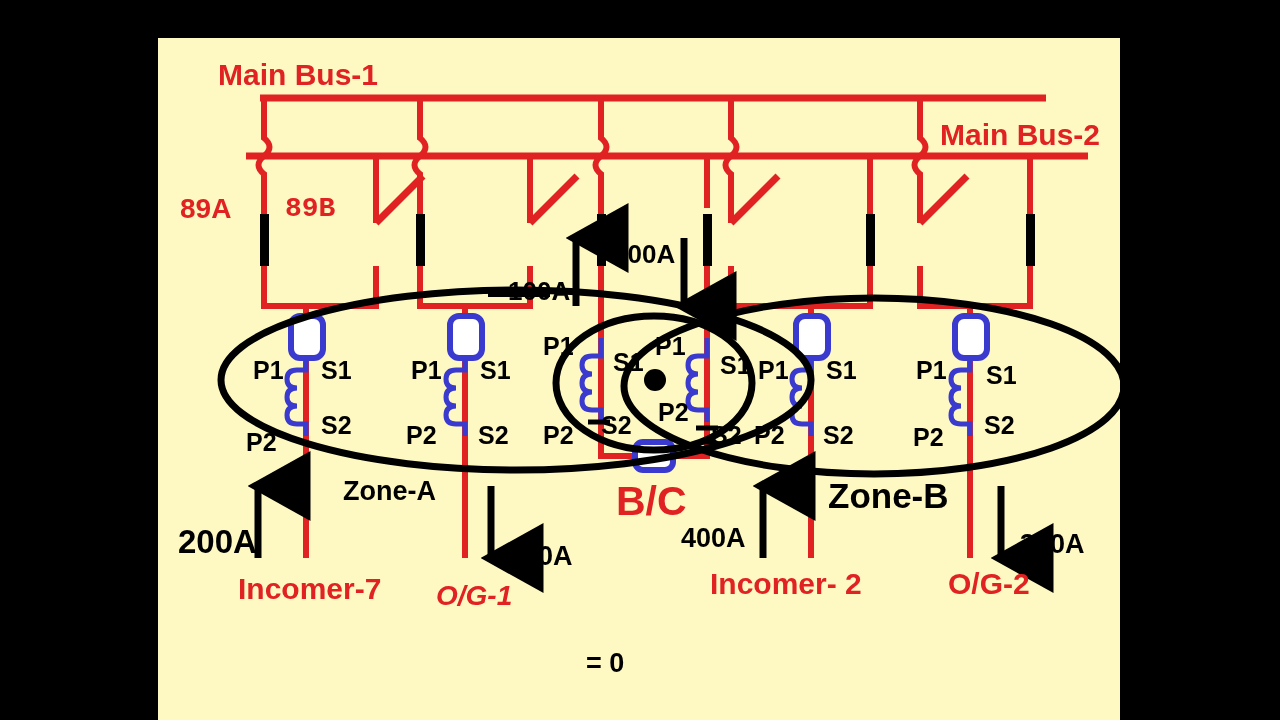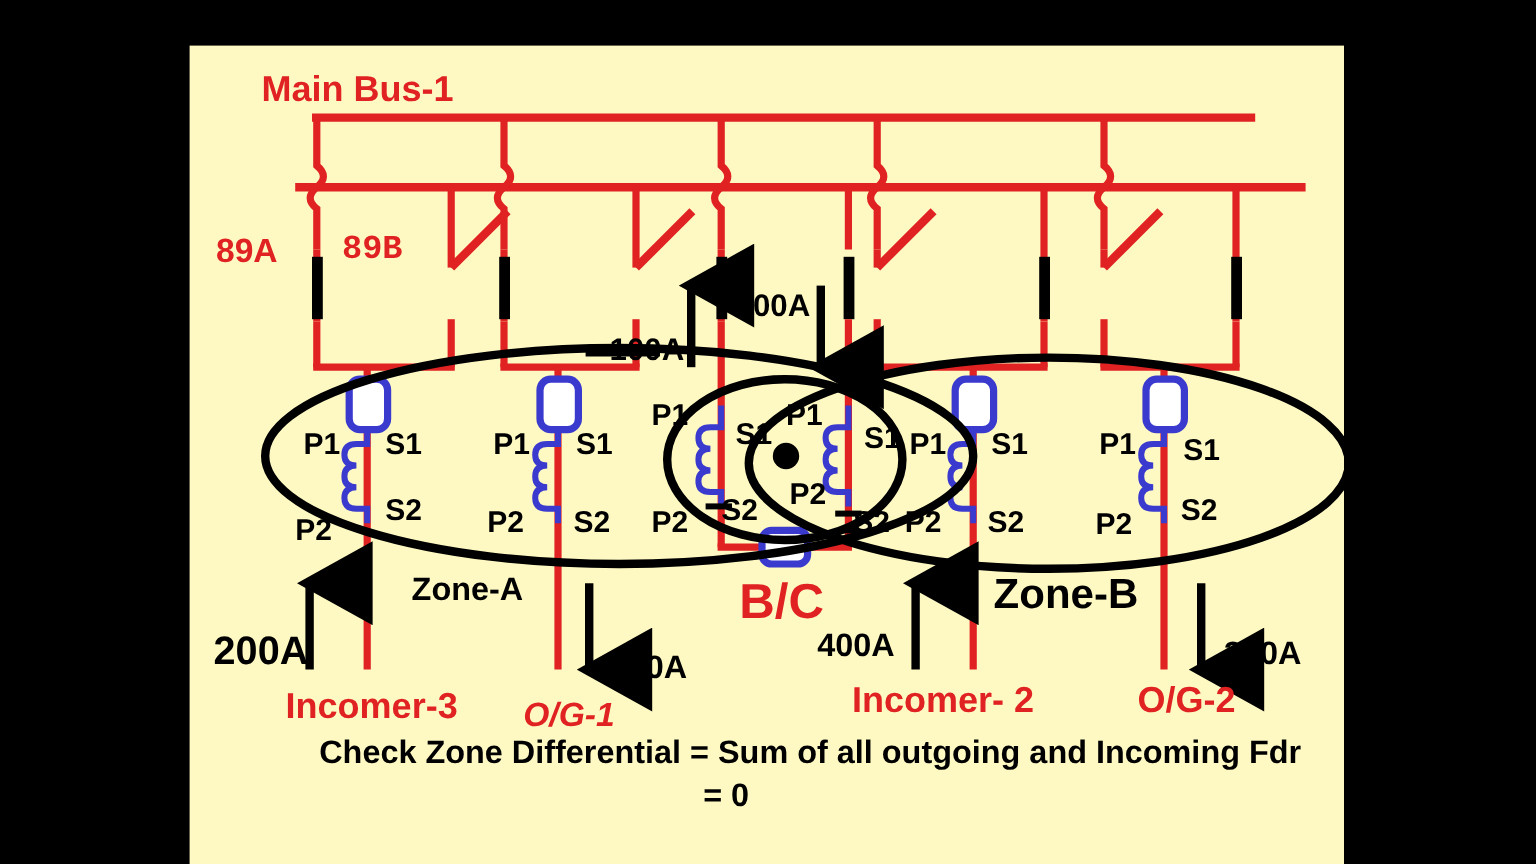--- a/index.html
+++ b/index.html
@@ -141,20 +141,21 @@
       <line x1="526" y1="200" x2="526" y2="268" stroke="#000" stroke-width="7" marker-end="url(#arrDn)"></line>
       <line x1="100" y1="520" x2="100" y2="448" stroke="#000" stroke-width="7" marker-end="url(#arrUp)"></line>
       <line x1="333" y1="448" x2="333" y2="520" stroke="#000" stroke-width="7" marker-end="url(#arrDn)"></line>
       <line x1="605" y1="520" x2="605" y2="448" stroke="#000" stroke-width="7" marker-end="url(#arrUp)"></line>
       <line x1="843" y1="448" x2="843" y2="520" stroke="#000" stroke-width="7" marker-end="url(#arrDn)"></line>
 
       <line x1="330" y1="256" x2="392" y2="256" stroke="#000" stroke-width="6"></line>
     </svg>
 
     <div class="lbl red" style="left:60px;top:22px;font-size:30px;">Main Bus-1</div>
+    <div class="lbl red" style="left:782px;top:82px;font-size:30px;">Main Bus-2</div>
 
     <div class="lbl red" style="left:22px;top:157px;font-size:28px;">89A</div>
     <div class="lbl red" style="left:127px;top:157px;font-size:28px;font-family:Liberation Mono, monospace;">89B</div>
 
     <div class="lbl blk" style="left:350px;top:240px;font-size:26px;">100A</div>
     <div class="lbl blk" style="left:455px;top:203px;font-size:26px;">100A</div>
 
     <div class="lbl blk" style="left:95px;top:320px;font-size:25px;">P1</div>
     <div class="lbl blk" style="left:163px;top:320px;font-size:25px;">S1</div>
     <div class="lbl blk" style="left:88px;top:392px;font-size:25px;">P2</div>
@@ -188,22 +189,21 @@
     <div class="lbl blk" style="left:185px;top:440px;font-size:27px;text-align:right;">Zone-A</div>
     <div class="lbl blk" style="left:670px;top:440px;font-size:35px;">Zone-B</div>
 
     <div class="lbl red" style="left:458px;top:443px;font-size:41px;">B/C</div>
 
     <div class="lbl blk" style="left:20px;top:487px;font-size:33px;">200A</div>
     <div class="lbl blk" style="left:350px;top:505px;font-size:27px;">300A</div>
     <div class="lbl blk" style="left:523px;top:487px;font-size:27px;">400A</div>
     <div class="lbl blk" style="left:862px;top:493px;font-size:27px;">300A</div>
 
-    <div class="lbl red" style="left:80px;top:536px;font-size:30px;">Incomer-3</div>
+    <div class="lbl red" style="left:80px;top:536px;font-size:30px;">Incomer-7</div>
     <div class="lbl red" style="left:278px;top:544px;font-size:28px;font-style:italic;">O/G-1</div>
     <div class="lbl red" style="left:552px;top:531px;font-size:30px;">Incomer- 2</div>
     <div class="lbl red" style="left:790px;top:531px;font-size:30px;">O/G-2</div>
 
-    <div class="lbl blk" style="left:108px;top:576px;font-size:27px;">Check Zone Differential = Sum of all outgoing and Incoming Fdr</div>
     <div class="lbl blk" style="left:428px;top:612px;font-size:27px;">=  0</div>
 
   </div>
 </div>
 
 </body></html>

